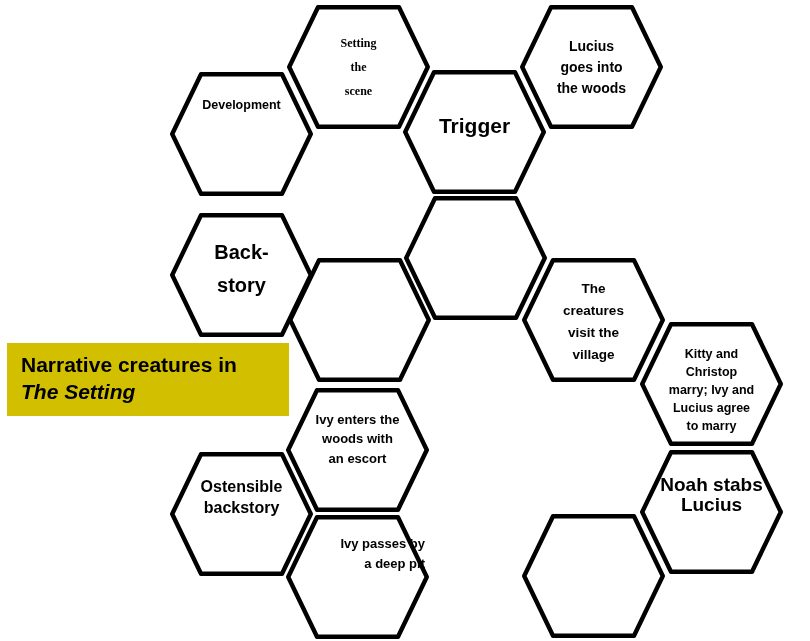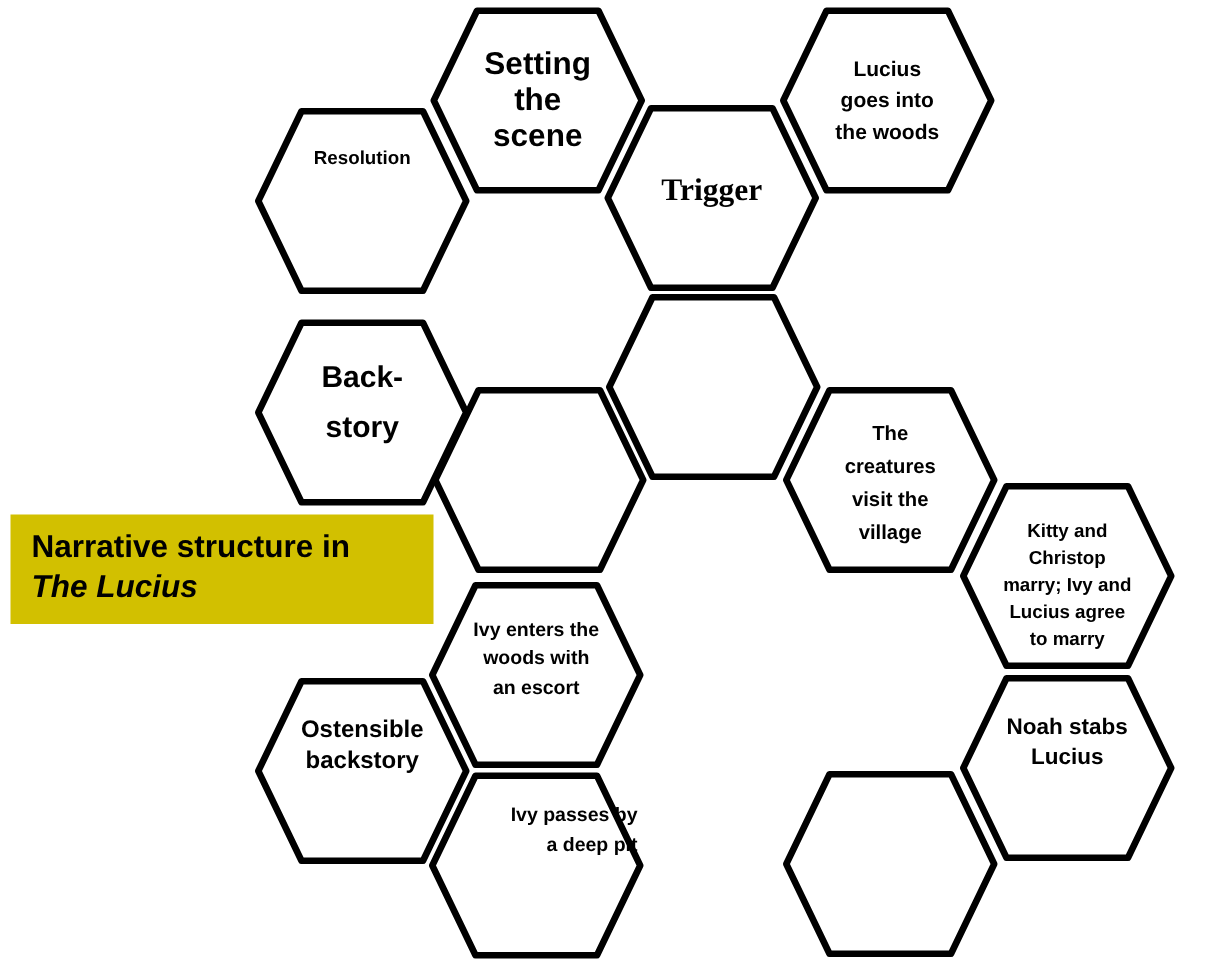--- a/index.html
+++ b/index.html
@@ -34,46 +34,46 @@
 </style>
 </head>
 <body>
 
 <div id="canvas">
 
   <div class="hex bold" style="left:287px; top:5px;">
     <svg viewBox="0 0 143 124">
         <polygon points="31,2.2 112,2.2 140.8,62 112,121.8 31,121.8 2.2,62"></polygon>
       </svg>
-    <div class="lbl" style="top:50%; font-size:21px; line-height:24px;">Setting
+    <div class="lbl" style="top:50%; font-size:12px; line-height:24px;font-family:Liberation Serif, serif;">Setting
 the
 scene</div>
   </div>
 
   <div class="hex" style="left:520px; top:5px;">
     <svg viewBox="0 0 143 124">
         <polygon points="31,2.2 112,2.2 140.8,62 112,121.8 31,121.8 2.2,62"></polygon>
       </svg>
     <div class="lbl" style="top:50%; font-size:14px; line-height:21px;">Lucius
 goes into
 the woods</div>
   </div>
 
   <div class="hex bold" style="left:170px; top:72px;">
     <svg viewBox="0 0 143 124">
         <polygon points="31,2.2 112,2.2 140.8,62 112,121.8 31,121.8 2.2,62"></polygon>
       </svg>
-    <div class="lbl" style="top:27%; font-size:12.5px; line-height:16px;">Resolution</div>
+    <div class="lbl" style="top:27%; font-size:12.5px; line-height:16px;">Development</div>
   </div>
 
   <div class="hex bold" style="left:403px; top:70px;">
     <svg viewBox="0 0 143 124">
         <polygon points="31,2.2 112,2.2 140.8,62 112,121.8 31,121.8 2.2,62"></polygon>
       </svg>
-    <div class="lbl" style="top:45%; font-size:21px; line-height:26px;font-family:Liberation Serif, serif;">Trigger</div>
+    <div class="lbl" style="top:45%; font-size:21px; line-height:26px;">Trigger</div>
   </div>
 
   <div class="hex bold" style="left:170px; top:213px;">
     <svg viewBox="0 0 143 124">
         <polygon points="31,2.2 112,2.2 140.8,62 112,121.8 31,121.8 2.2,62"></polygon>
       </svg>
     <div class="lbl" style="top:45%; font-size:20px; line-height:33px;">Back-
 story</div>
   </div>
 
@@ -104,22 +104,22 @@
         <polygon points="31,2.2 112,2.2 140.8,62 112,121.8 31,121.8 2.2,62"></polygon>
       </svg>
     <div class="lbl" style="top:55%; font-size:12.5px; line-height:18px;">Kitty and
 Christop
 marry; Ivy and
 Lucius agree
 to marry</div>
   </div>
 
   <div id="title-block">
-    <div class="t1">Narrative structure in</div>
-    <div class="t2">The Lucius</div>
+    <div class="t1">Narrative creatures in</div>
+    <div class="t2">The Setting</div>
   </div>
 
   <div class="hex bold" style="left:170px; top:452px;">
     <svg viewBox="0 0 143 124">
         <polygon points="31,2.2 112,2.2 140.8,62 112,121.8 31,121.8 2.2,62"></polygon>
       </svg>
     <div class="lbl" style="top:36%; font-size:16px; line-height:21px;">Ostensible
 backstory</div>
   </div>
 
@@ -129,21 +129,21 @@
       </svg>
     <div class="lbl" style="top:41%; font-size:13px; line-height:19.5px;">Ivy enters the
 woods with
 an escort</div>
   </div>
 
   <div class="hex" style="left:640px; top:450px;">
     <svg viewBox="0 0 143 124">
         <polygon points="31,2.2 112,2.2 140.8,62 112,121.8 31,121.8 2.2,62"></polygon>
       </svg>
-    <div class="lbl" style="top:36%; font-size:15px; line-height:20px;">Noah stabs
+    <div class="lbl" style="top:36%; font-size:19px; line-height:20px;">Noah stabs
 Lucius</div>
   </div>
 
   <div class="hex" style="left:286px; top:515px;">
     <svg viewBox="0 0 143 124">
         <polygon points="31,2.2 112,2.2 140.8,62 112,121.8 31,121.8 2.2,62"></polygon>
       </svg>
     <div class="lbl" style="top:31%; font-size:13px; line-height:19.5px;text-align:right;">Ivy passes by
 a deep pit</div>
   </div>

